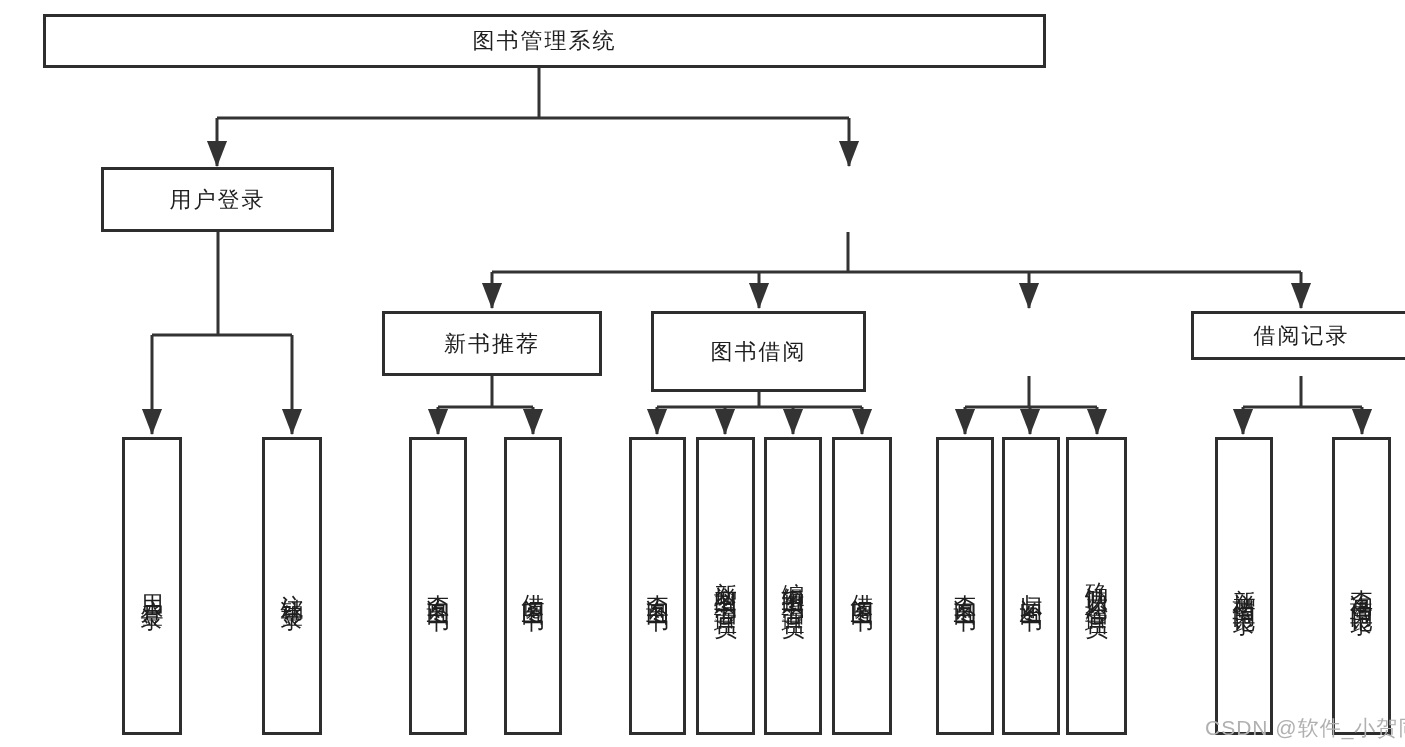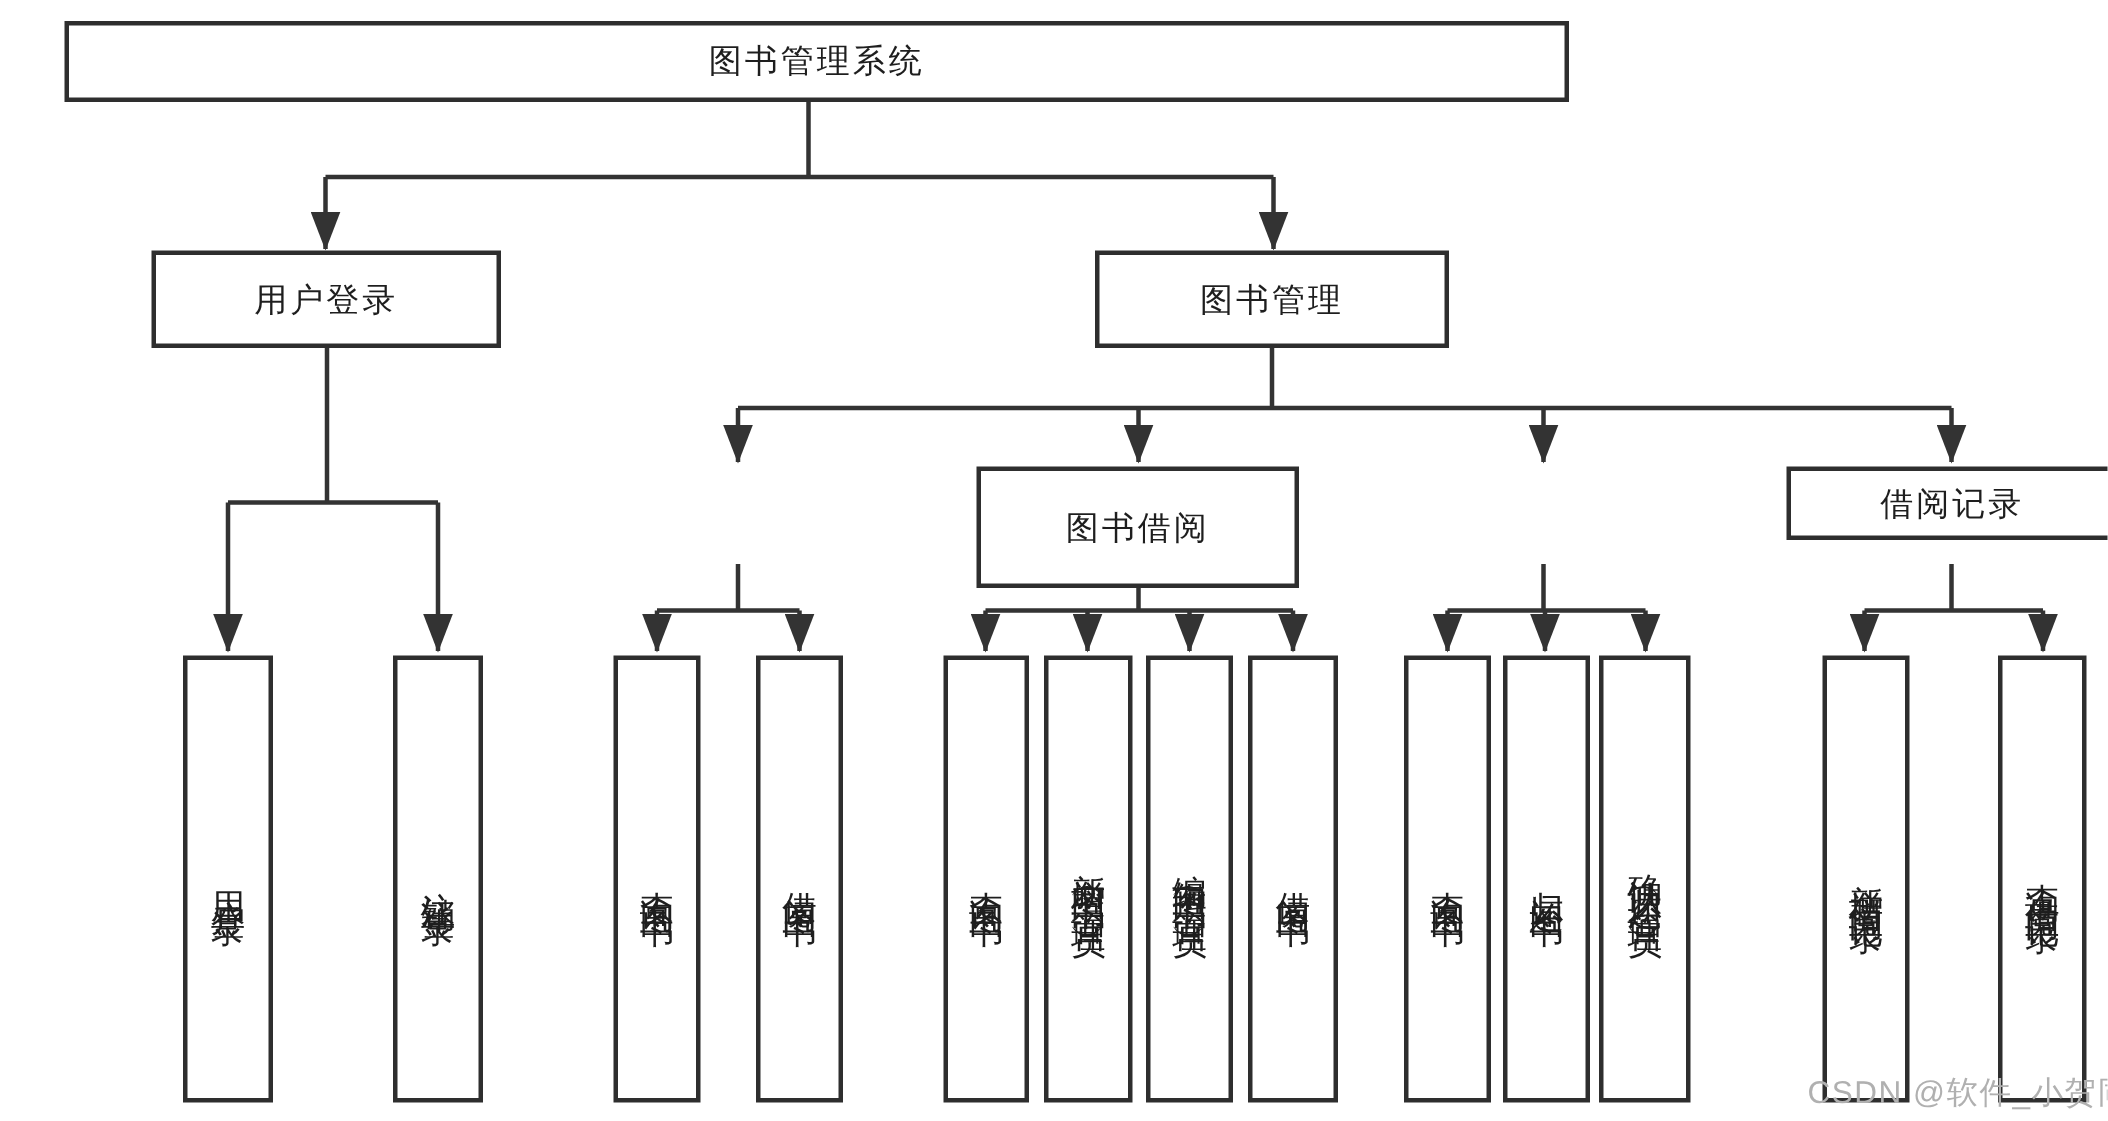--- a/index.html
+++ b/index.html
@@ -110,22 +110,22 @@
     <line x1="1011" y1="407" x2="1011" y2="434" stroke="#333333" stroke-width="3" marker-end="url(#arw)"></line>
     <line x1="1078" y1="407" x2="1078" y2="434" stroke="#333333" stroke-width="3" marker-end="url(#arw)"></line>
 
     <line x1="1224" y1="407" x2="1224" y2="434" stroke="#333333" stroke-width="3" marker-end="url(#arw)"></line>
     <line x1="1343" y1="407" x2="1343" y2="434" stroke="#333333" stroke-width="3" marker-end="url(#arw)"></line>
   </svg>
 
   <div class="hnode" style="left:24px;top:14px;width:1003px;height:54px">图书管理系统</div>
 
   <div class="hnode" style="left:82px;top:167px;width:233px;height:65px">用户登录</div>
-  <div class="hnode" style="left:711px;top:167px;width:236px;height:65px">图书管理</div>
 
+  <div class="hnode" style="left:363px;top:311px;width:220px;height:65px">新书推荐</div>
   <div class="hnode" style="left:632px;top:311px;width:215px;height:81px">图书借阅</div>
   <div class="hnode" style="left:1172px;top:311px;width:221px;height:49px">借阅记录</div>
 
   <div class="leaf" style="left:103px;top:437px;width:60px;height:298px">
     <span class="vtext">用户登录</span>
   </div>
   <div class="leaf" style="left:243px;top:437px;width:60px;height:298px">
     <span class="vtext">注销登录</span>
   </div>
 

